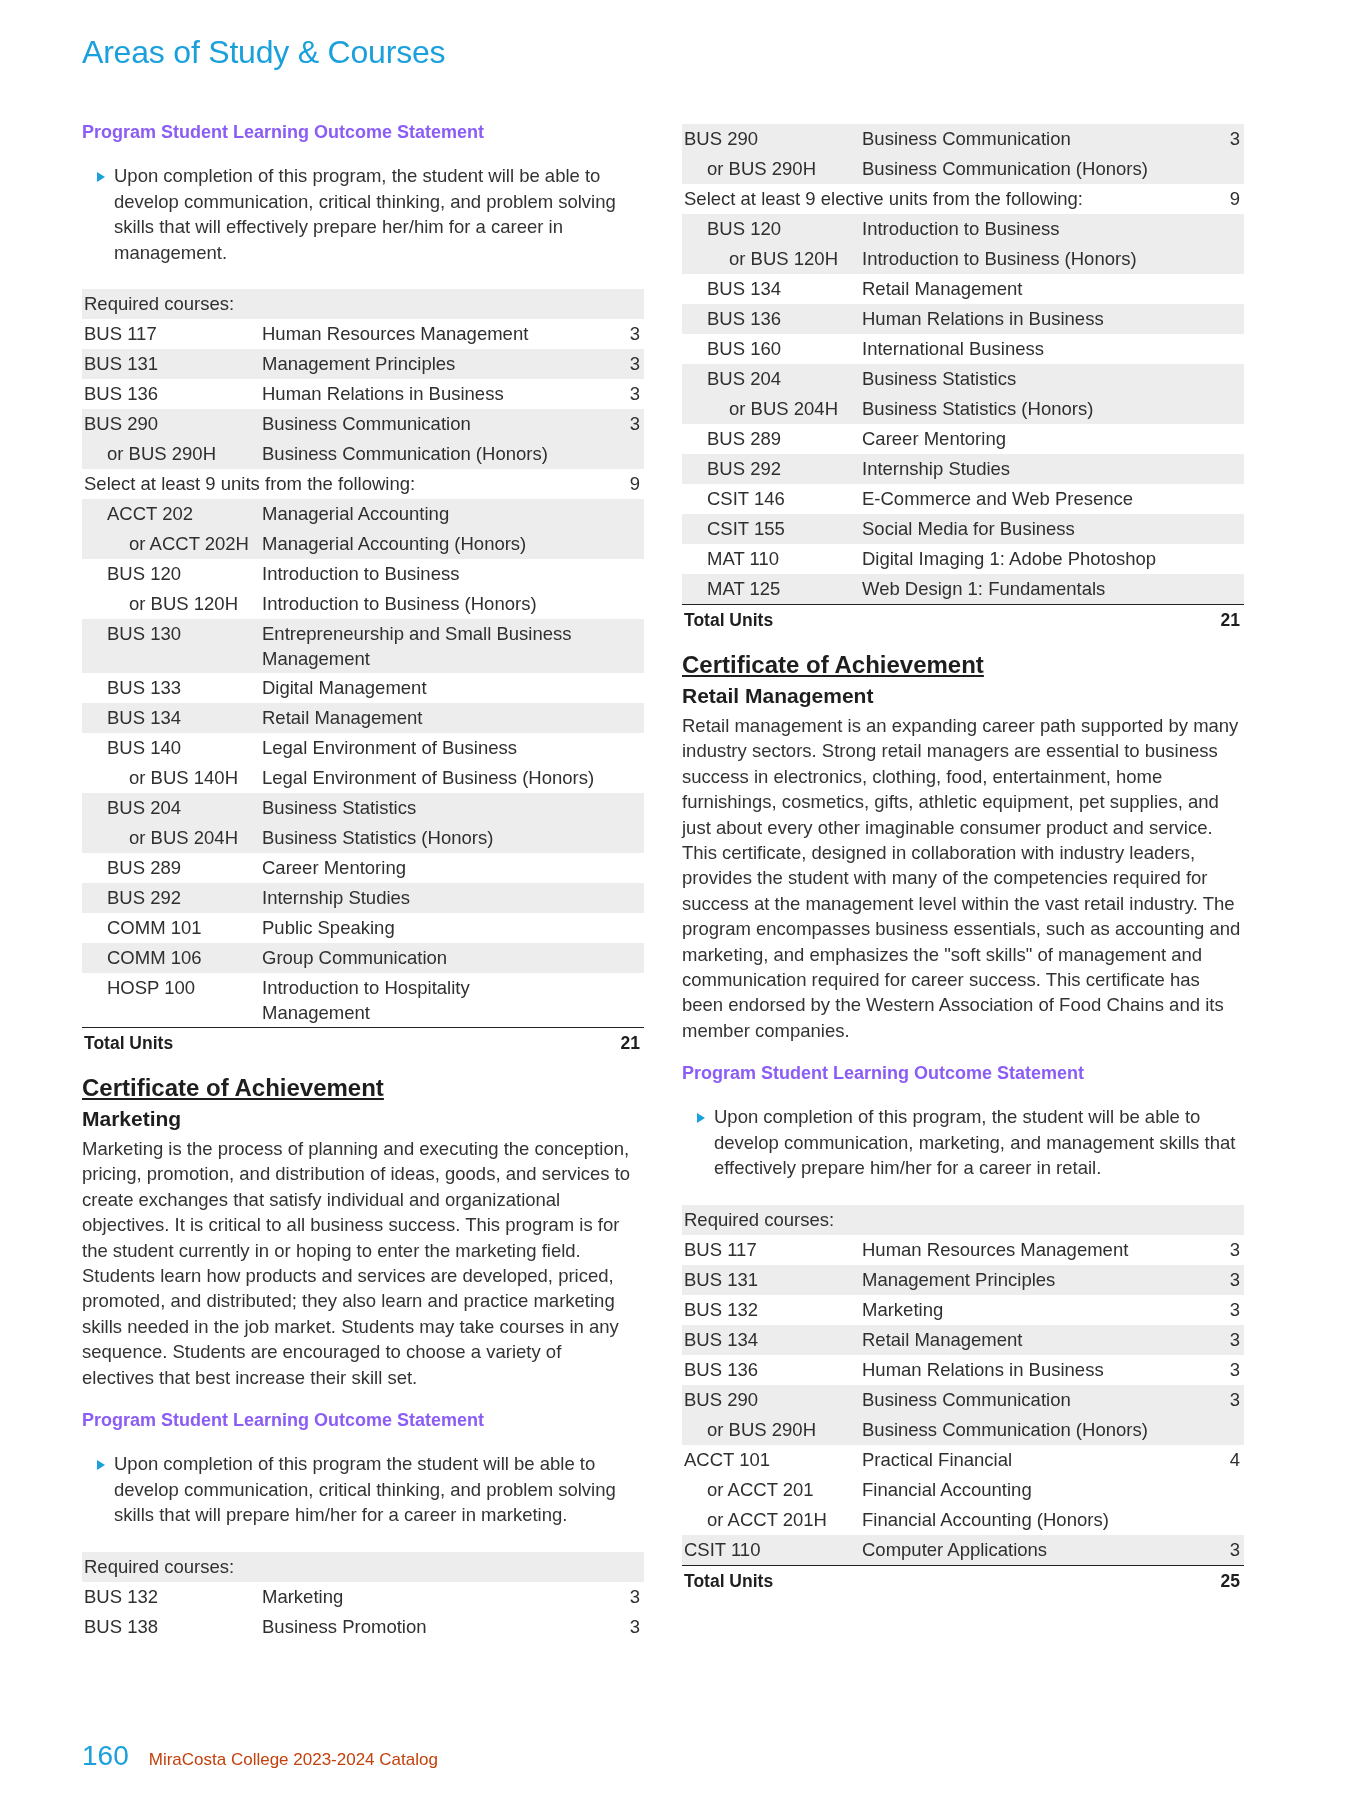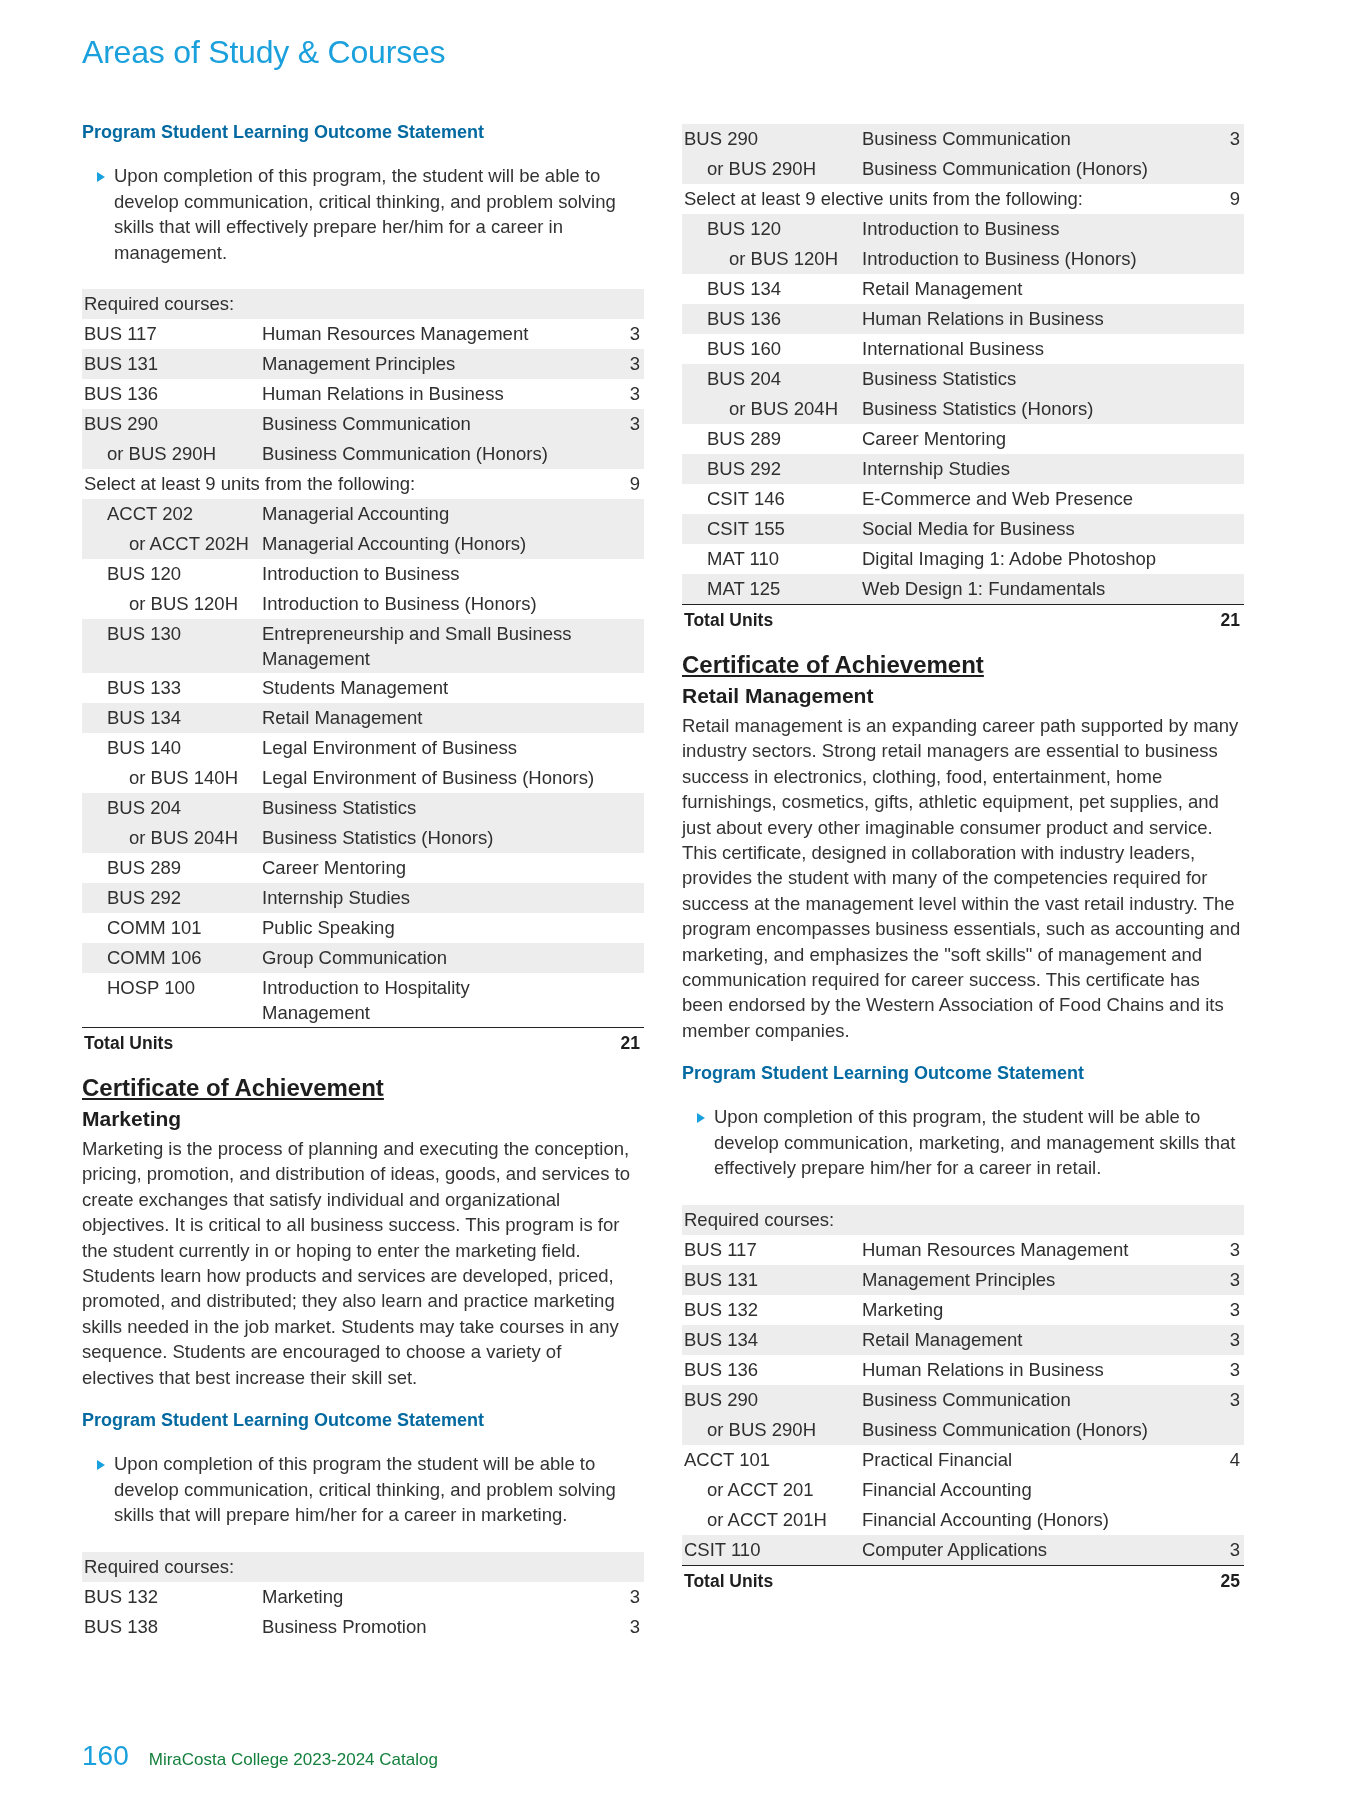--- a/index.html
+++ b/index.html
@@ -2,39 +2,39 @@
 <html><head>
 <meta charset="utf-8">
 <style>
   * { box-sizing: border-box; margin: 0; padding: 0; }
   html, body { width: 1365px; height: 1800px; background: #ffffff; overflow: hidden; }
   body { position: relative; font-family: "Liberation Sans", "DejaVu Sans", sans-serif; color: #2a2a2a; }
   .page-title { position: absolute; left: 82px; top: 34px; font-size: 32px; font-weight: 400; color: #1aa0dc; letter-spacing: -0.2px; }
   .col { position: absolute; width: 562px; }
   .col-left { left: 82px; top: 122px; }
   .col-right { left: 682px; top: 124px; }
-  .outcome-heading { font-size: 18px; font-weight: 700; color: #0369a1; margin-bottom: 20px; }
+  .outcome-heading { font-size: 18px; font-weight: 700; color: #8b5cf6; margin-bottom: 20px; }
   .bullet { position: relative; padding-left: 32px; font-size: 18.5px; line-height: 25.5px; color: #333; margin-bottom: 24px; padding-right: 4px; }
   .bullet .arrow { position: absolute; left: 15px; top: 9px; width: 0; height: 0; border-top: 5px solid transparent; border-bottom: 5px solid transparent; border-left: 8px solid #1aa0dc; }
   table.courses { width: 100%; border-collapse: collapse; font-size: 18.5px; color: #2f2f2f; }
   table.courses td { padding: 0 2px; height: 30px; vertical-align: top; line-height: 30px; }
   table.courses td.code { width: 178px; white-space: nowrap; }
   table.courses td.units { width: 30px; text-align: right; padding-right: 4px; }
   table.courses td.title-cell { line-height: 25px; padding-top: 2px; padding-bottom: 2px; }
   table.courses tr.shade td { background: #ededed; }
   table.courses td.ind1 { padding-left: 25px; }
   table.courses td.ind2 { padding-left: 47px; }
   table.courses td.span-label { line-height: 30px; }
   table.courses tr.total td { border-top: 1.5px solid #222; font-weight: 700; color: #1e1e1e; font-size: 17.5px; height: 30px; line-height: 30px; }
   .cert-heading { font-size: 24px; font-weight: 700; color: #1e1e1e; margin-top: 14px; line-height: 32px; text-decoration: underline; }
   .cert-sub { font-size: 21px; font-weight: 700; color: #1e1e1e; line-height: 30px; margin-bottom: 2px; }
   .desc { font-size: 18.5px; line-height: 25.4px; color: #333; margin-bottom: 20px; }
   .footer { position: absolute; left: 82px; top: 1740px; display: flex; align-items: baseline; gap: 20px; }
   .page-num { font-size: 28px; color: #1aa0dc; }
-  .catalog-name { font-size: 17px; color: #15803d; }
+  .catalog-name { font-size: 17px; color: #c2410c; }
 </style>
 </head>
 <body>
 
 <div class="page-title">Areas of Study &amp; Courses</div>
 
 <div class="col col-left">
   <div class="outcome-heading">Program Student Learning Outcome Statement</div>
   <div class="bullet">
     <span class="arrow"></span>
@@ -95,21 +95,21 @@
           <td class="title-cell">Introduction to Business (Honors)</td>
           <td class="units"></td>
         </tr>
     <tr class="shade">
           <td class="code ind1">BUS 130</td>
           <td class="title-cell" style="padding-right:40px">Entrepreneurship and Small Business Management</td>
           <td class="units"></td>
         </tr>
     <tr>
           <td class="code ind1">BUS 133</td>
-          <td class="title-cell">Students Management</td>
+          <td class="title-cell">Digital Management</td>
           <td class="units"></td>
         </tr>
     <tr class="shade">
           <td class="code ind1">BUS 134</td>
           <td class="title-cell">Retail Management</td>
           <td class="units"></td>
         </tr>
     <tr>
           <td class="code ind1">BUS 140</td>
           <td class="title-cell">Legal Environment of Business</td>

